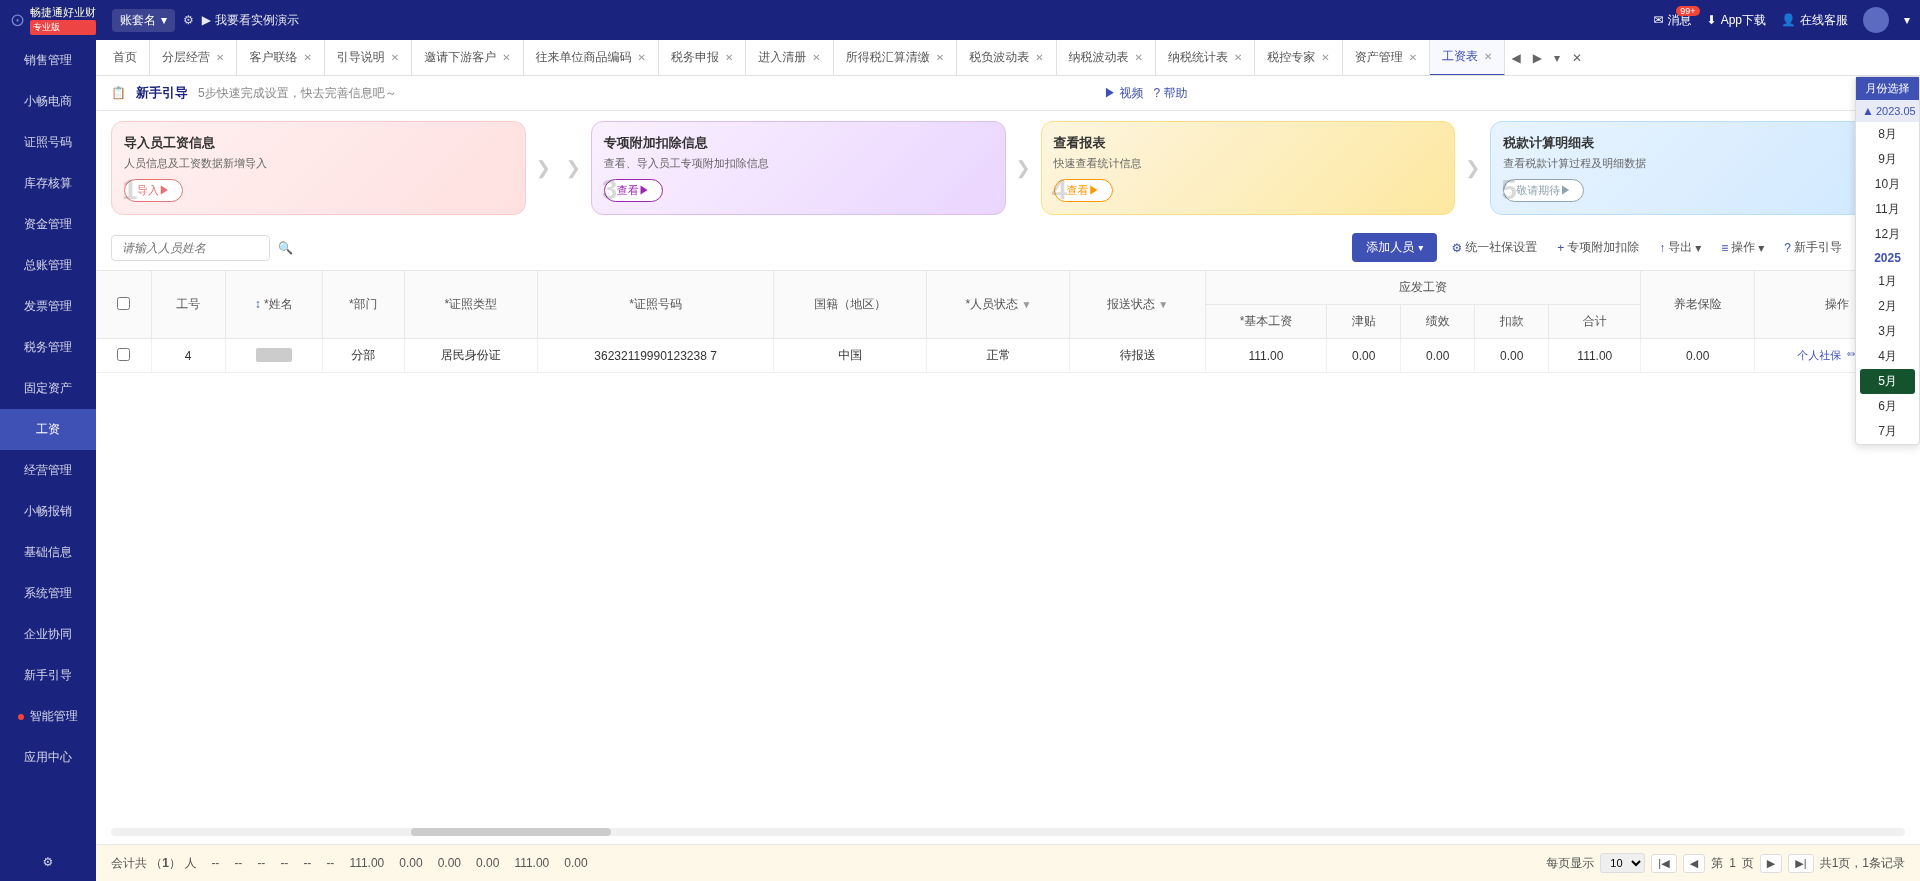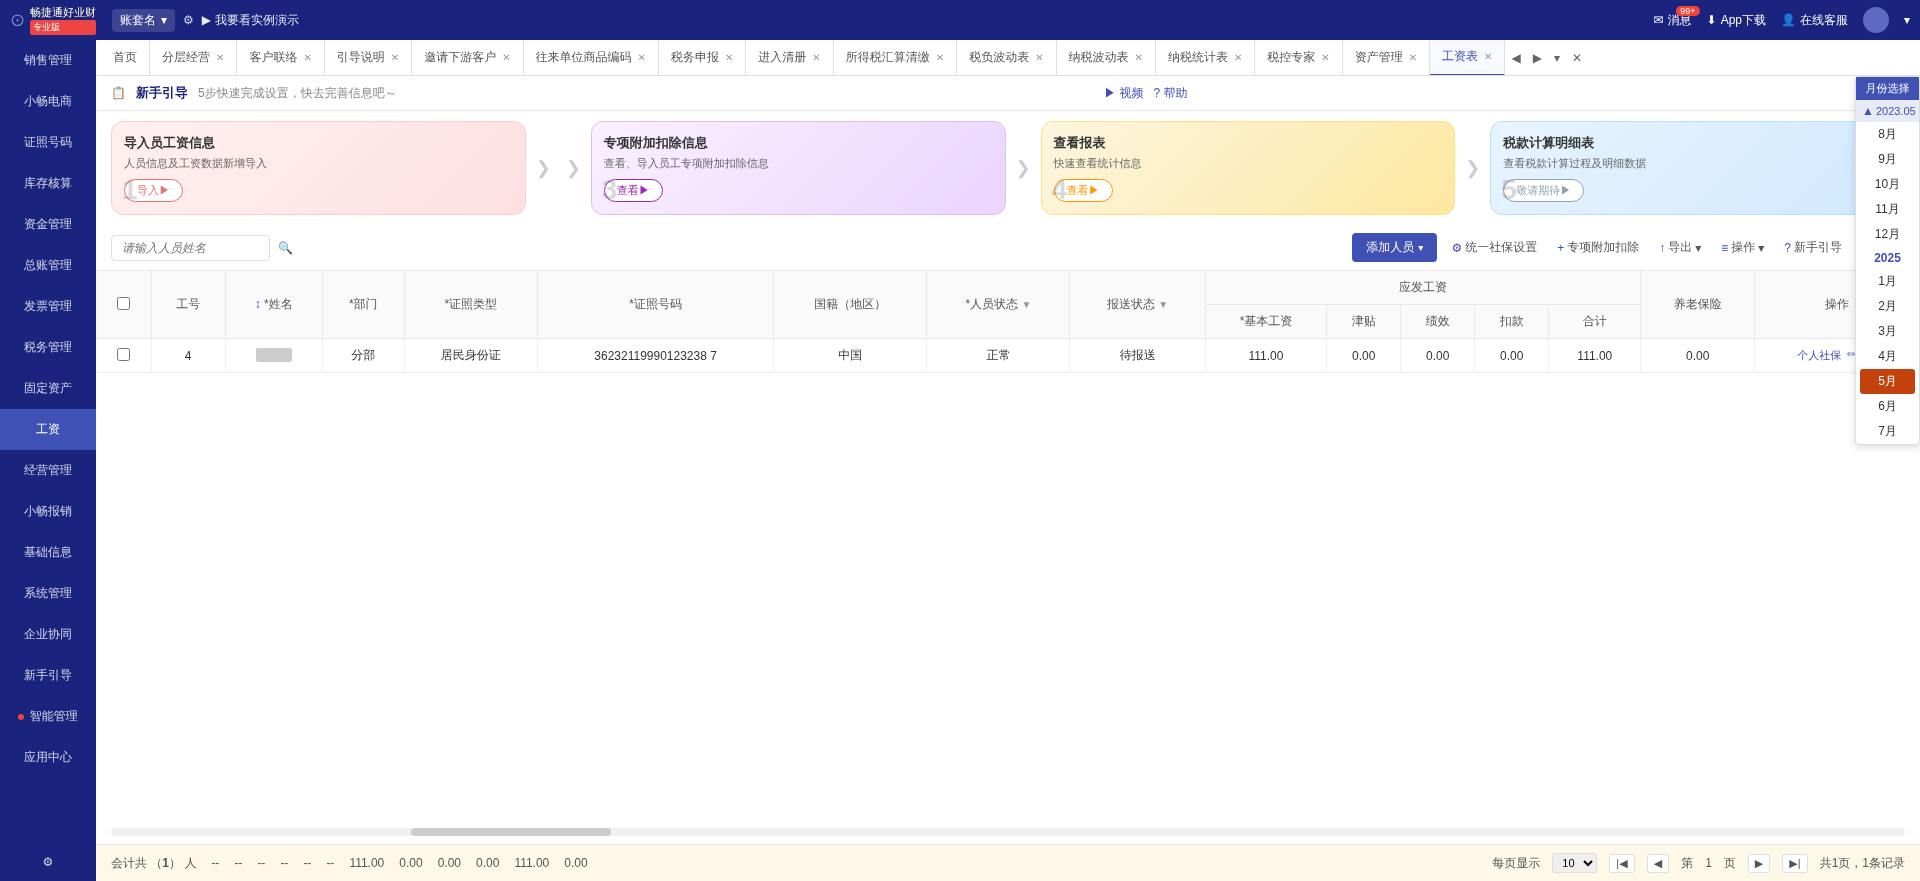--- a/index.html
+++ b/index.html
@@ -82,34 +82,34 @@
     .checkbox { cursor: pointer; }
     .action-links { display: flex; gap: 6px; justify-content: center; }
     .action-link { color: #3f51b5; cursor: pointer; font-size: 11px; }
     .action-link.del { color: #f44336; }
     .blurred-text { background: #ccc; border-radius: 2px; color: transparent; font-size: 12px; user-select: none; }
 
     
     .table-footer { background: #fdf8e8; border-top: 1px solid #e8e8e8; padding: 8px 15px; display: flex; align-items: center; gap: 15px; font-size: 12px; color: #555; flex-shrink: 0; }
     .footer-total { color: #555; }
     .footer-num { font-weight: bold; }
-    .pagination { display: flex; align-items: center; gap: 12px; margin-left: auto; }
+    .pagination { display: flex; align-items: center; gap: 6px; margin-left: auto; }
     .page-size-select { border: 1px solid #ddd; border-radius: 3px; padding: 2px 5px; font-size: 11px; }
     .page-btn { border: 1px solid #ddd; background: white; border-radius: 3px; padding: 2px 6px; cursor: pointer; color: #555; font-size: 11px; }
     .page-btn:disabled { color: #ccc; cursor: default; }
 
     
     .scroll-track { height: 8px; background: #f0f0f0; margin: 4px 15px; border-radius: 4px; }
     .scroll-thumb { height: 8px; width: 200px; background: #ccc; border-radius: 4px; margin-left: 300px; }
 
     
     .month-panel { position: absolute; right: 0; top: 36px; width: 60px; background: white; border: 1px solid #ddd; border-radius: 4px; box-shadow: 0 2px 8px rgba(0,0,0,0.15); z-index: 100; }
     .month-panel-header { background: #3f51b5; color: white; text-align: center; padding: 4px; font-size: 11px; display: flex; align-items: center; justify-content: center; gap: 2px; }
     .month-panel-item { text-align: center; padding: 4px; font-size: 12px; cursor: pointer; color: #333; }
-    .month-panel-item.active { background: #c2410c; color: white; border-radius: 3px; margin: 0 4px; }
+    .month-panel-item.active { background: #14532d; color: white; border-radius: 3px; margin: 0 4px; }
     .month-panel-item.year-label { color: #3f51b5; font-weight: bold; }
     .month-panel-nav { color: #3f51b5; cursor: pointer; padding: 2px; }
 
     
     .filter-icon { color: #999; font-size: 10px; cursor: pointer; }
   </style>
 </head>
 <body>
 
 <div class="app-wrapper">

